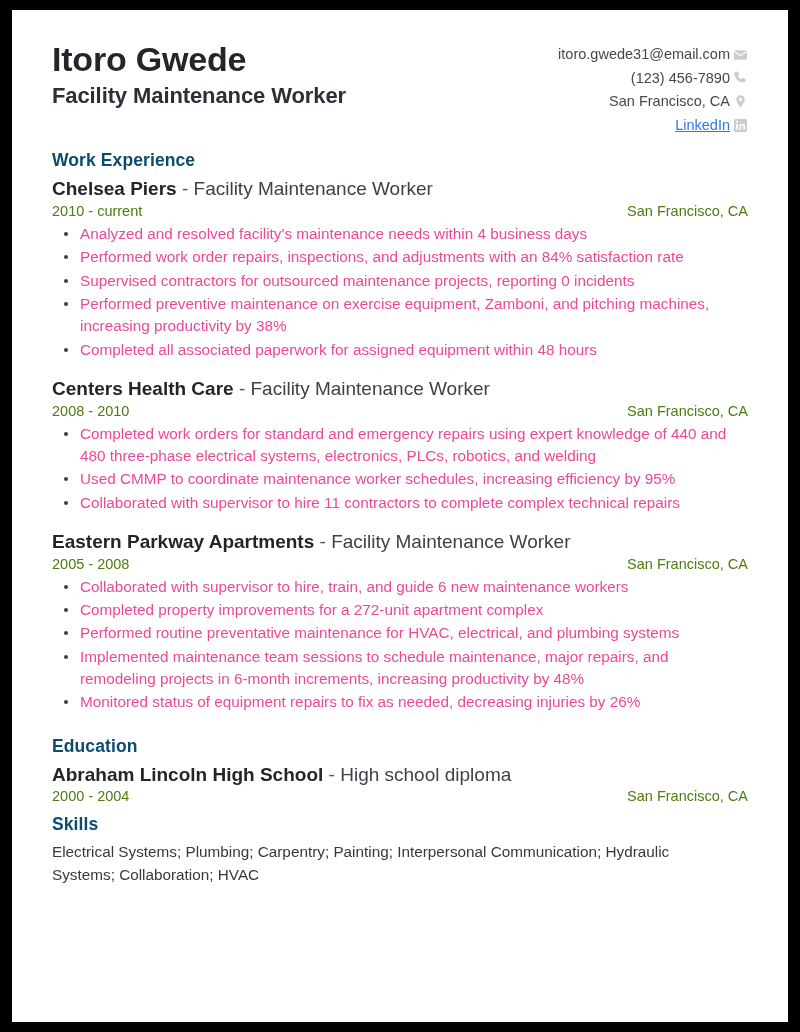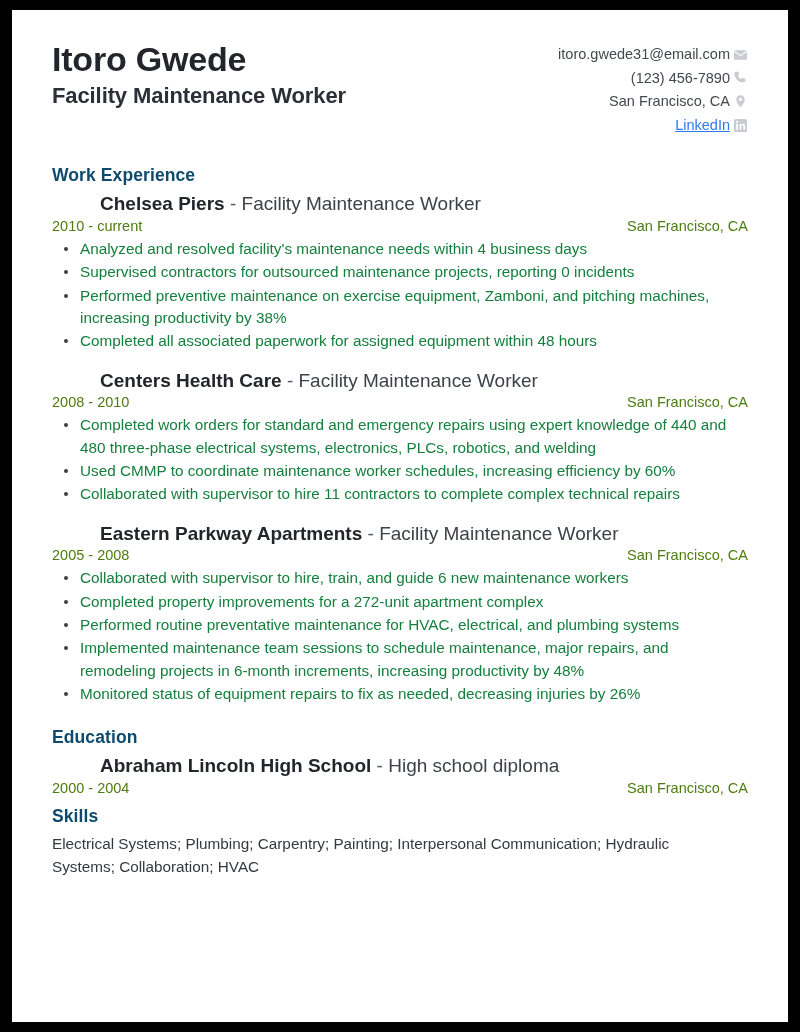--- a/index.html
+++ b/index.html
@@ -24,21 +24,21 @@
     background: #ffffff;
     overflow: hidden;
     padding: 28px 40px 0 40px;
   }
 
   
   .header {
     display: flex;
     justify-content: space-between;
     align-items: flex-start;
-    margin-bottom: 30px;
+    margin-bottom: 15px;
   }
 
   .identity { padding-top: 2px; }
 
   .full-name {
     font-size: 34px;
     font-weight: bold;
     color: #22262b;
     letter-spacing: -0.2px;
     line-height: 1.12;
@@ -108,40 +108,40 @@
   .entry { margin-bottom: 16px; }
   .entry:last-child { margin-bottom: 0; }
 
   .entry-heading {
     font-size: 19px;
     color: #30353b;
     line-height: 1.3;
     margin-bottom: 1px;
     white-space: nowrap;
   }
-  .entry-org { font-weight: bold; color: #22262b; margin-left: 48px; }
+  .entry-org { font-weight: bold; color: #22262b; }
   .entry-sep { color: #52585f; font-weight: normal; }
   .entry-role { color: #3d4249; font-weight: normal; }
 
   .entry-meta {
     display: flex;
     justify-content: space-between;
     align-items: baseline;
     font-size: 14.5px;
     color: #4d7c0f;
     margin-bottom: 4px;
   }
 
   .bullets { list-style: none; }
 
   .bullets li {
     position: relative;
     padding-left: 28px;
     font-size: 15.3px;
-    color: #15803d;
+    color: #ec4899;
     line-height: 1.46;
     margin-bottom: 1px;
   }
 
   .bullets li::before {
     content: "";
     position: absolute;
     left: 12px;
     top: 9px;
     width: 4px;
@@ -223,39 +223,40 @@
         <span class="entry-org">Chelsea Piers</span>
         <span class="entry-sep">-</span>
         <span class="entry-role">Facility Maintenance Worker</span>
       </div>
       <div class="entry-meta">
         <span>2010 - current</span>
         <span>San Francisco, CA</span>
       </div>
       <ul class="bullets">
         <li>Analyzed and resolved facility's maintenance needs within 4 business days</li>
+        <li>Performed work order repairs, inspections, and adjustments with an 84% satisfaction rate</li>
         <li>Supervised contractors for outsourced maintenance projects, reporting 0 incidents</li>
         <li>Performed preventive maintenance on exercise equipment, Zamboni, and pitching machines, increasing productivity by 38%</li>
         <li>Completed all associated paperwork for assigned equipment within 48 hours</li>
       </ul>
     </div>
 
     <div class="entry">
       <div class="entry-heading">
         <span class="entry-org">Centers Health Care</span>
         <span class="entry-sep">-</span>
         <span class="entry-role">Facility Maintenance Worker</span>
       </div>
       <div class="entry-meta">
         <span>2008 - 2010</span>
         <span>San Francisco, CA</span>
       </div>
       <ul class="bullets">
         <li>Completed work orders for standard and emergency repairs using expert knowledge of 440 and 480 three-phase electrical systems, electronics, PLCs, robotics, and welding</li>
-        <li>Used CMMP to coordinate maintenance worker schedules, increasing efficiency by 60%</li>
+        <li>Used CMMP to coordinate maintenance worker schedules, increasing efficiency by 95%</li>
         <li>Collaborated with supervisor to hire 11 contractors to complete complex technical repairs</li>
       </ul>
     </div>
 
     <div class="entry">
       <div class="entry-heading">
         <span class="entry-org">Eastern Parkway Apartments</span>
         <span class="entry-sep">-</span>
         <span class="entry-role">Facility Maintenance Worker</span>
       </div>

